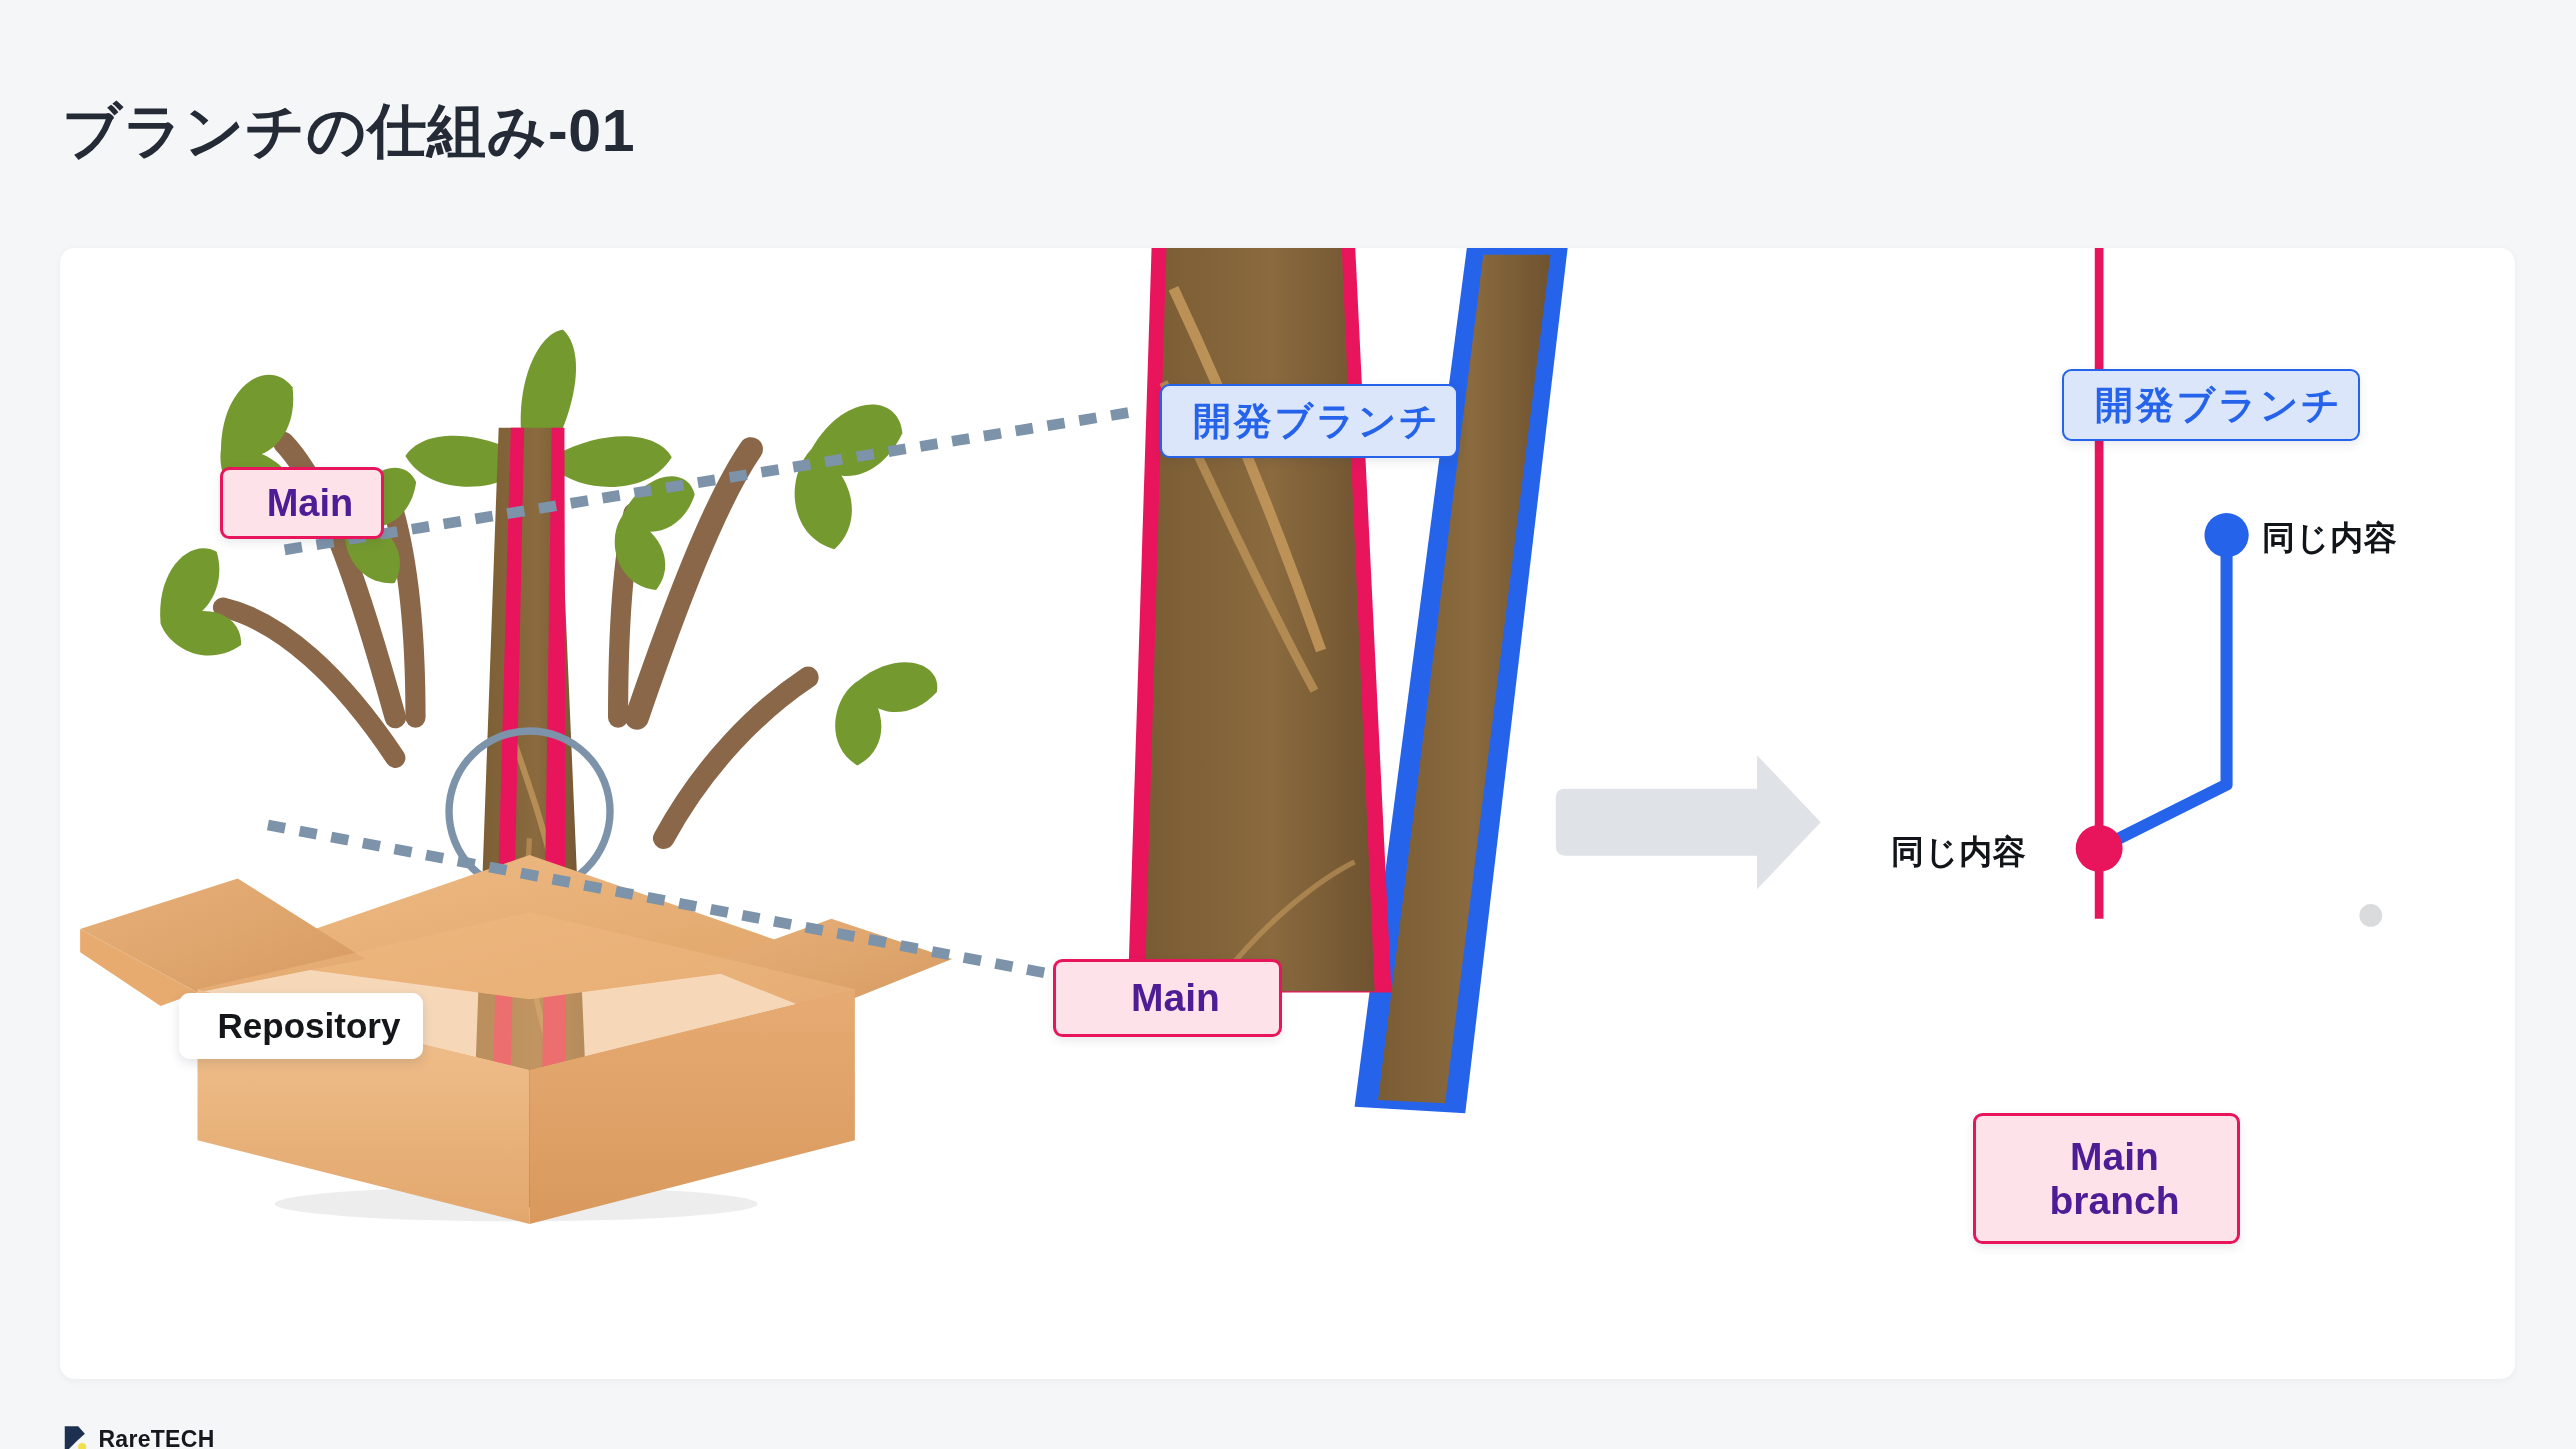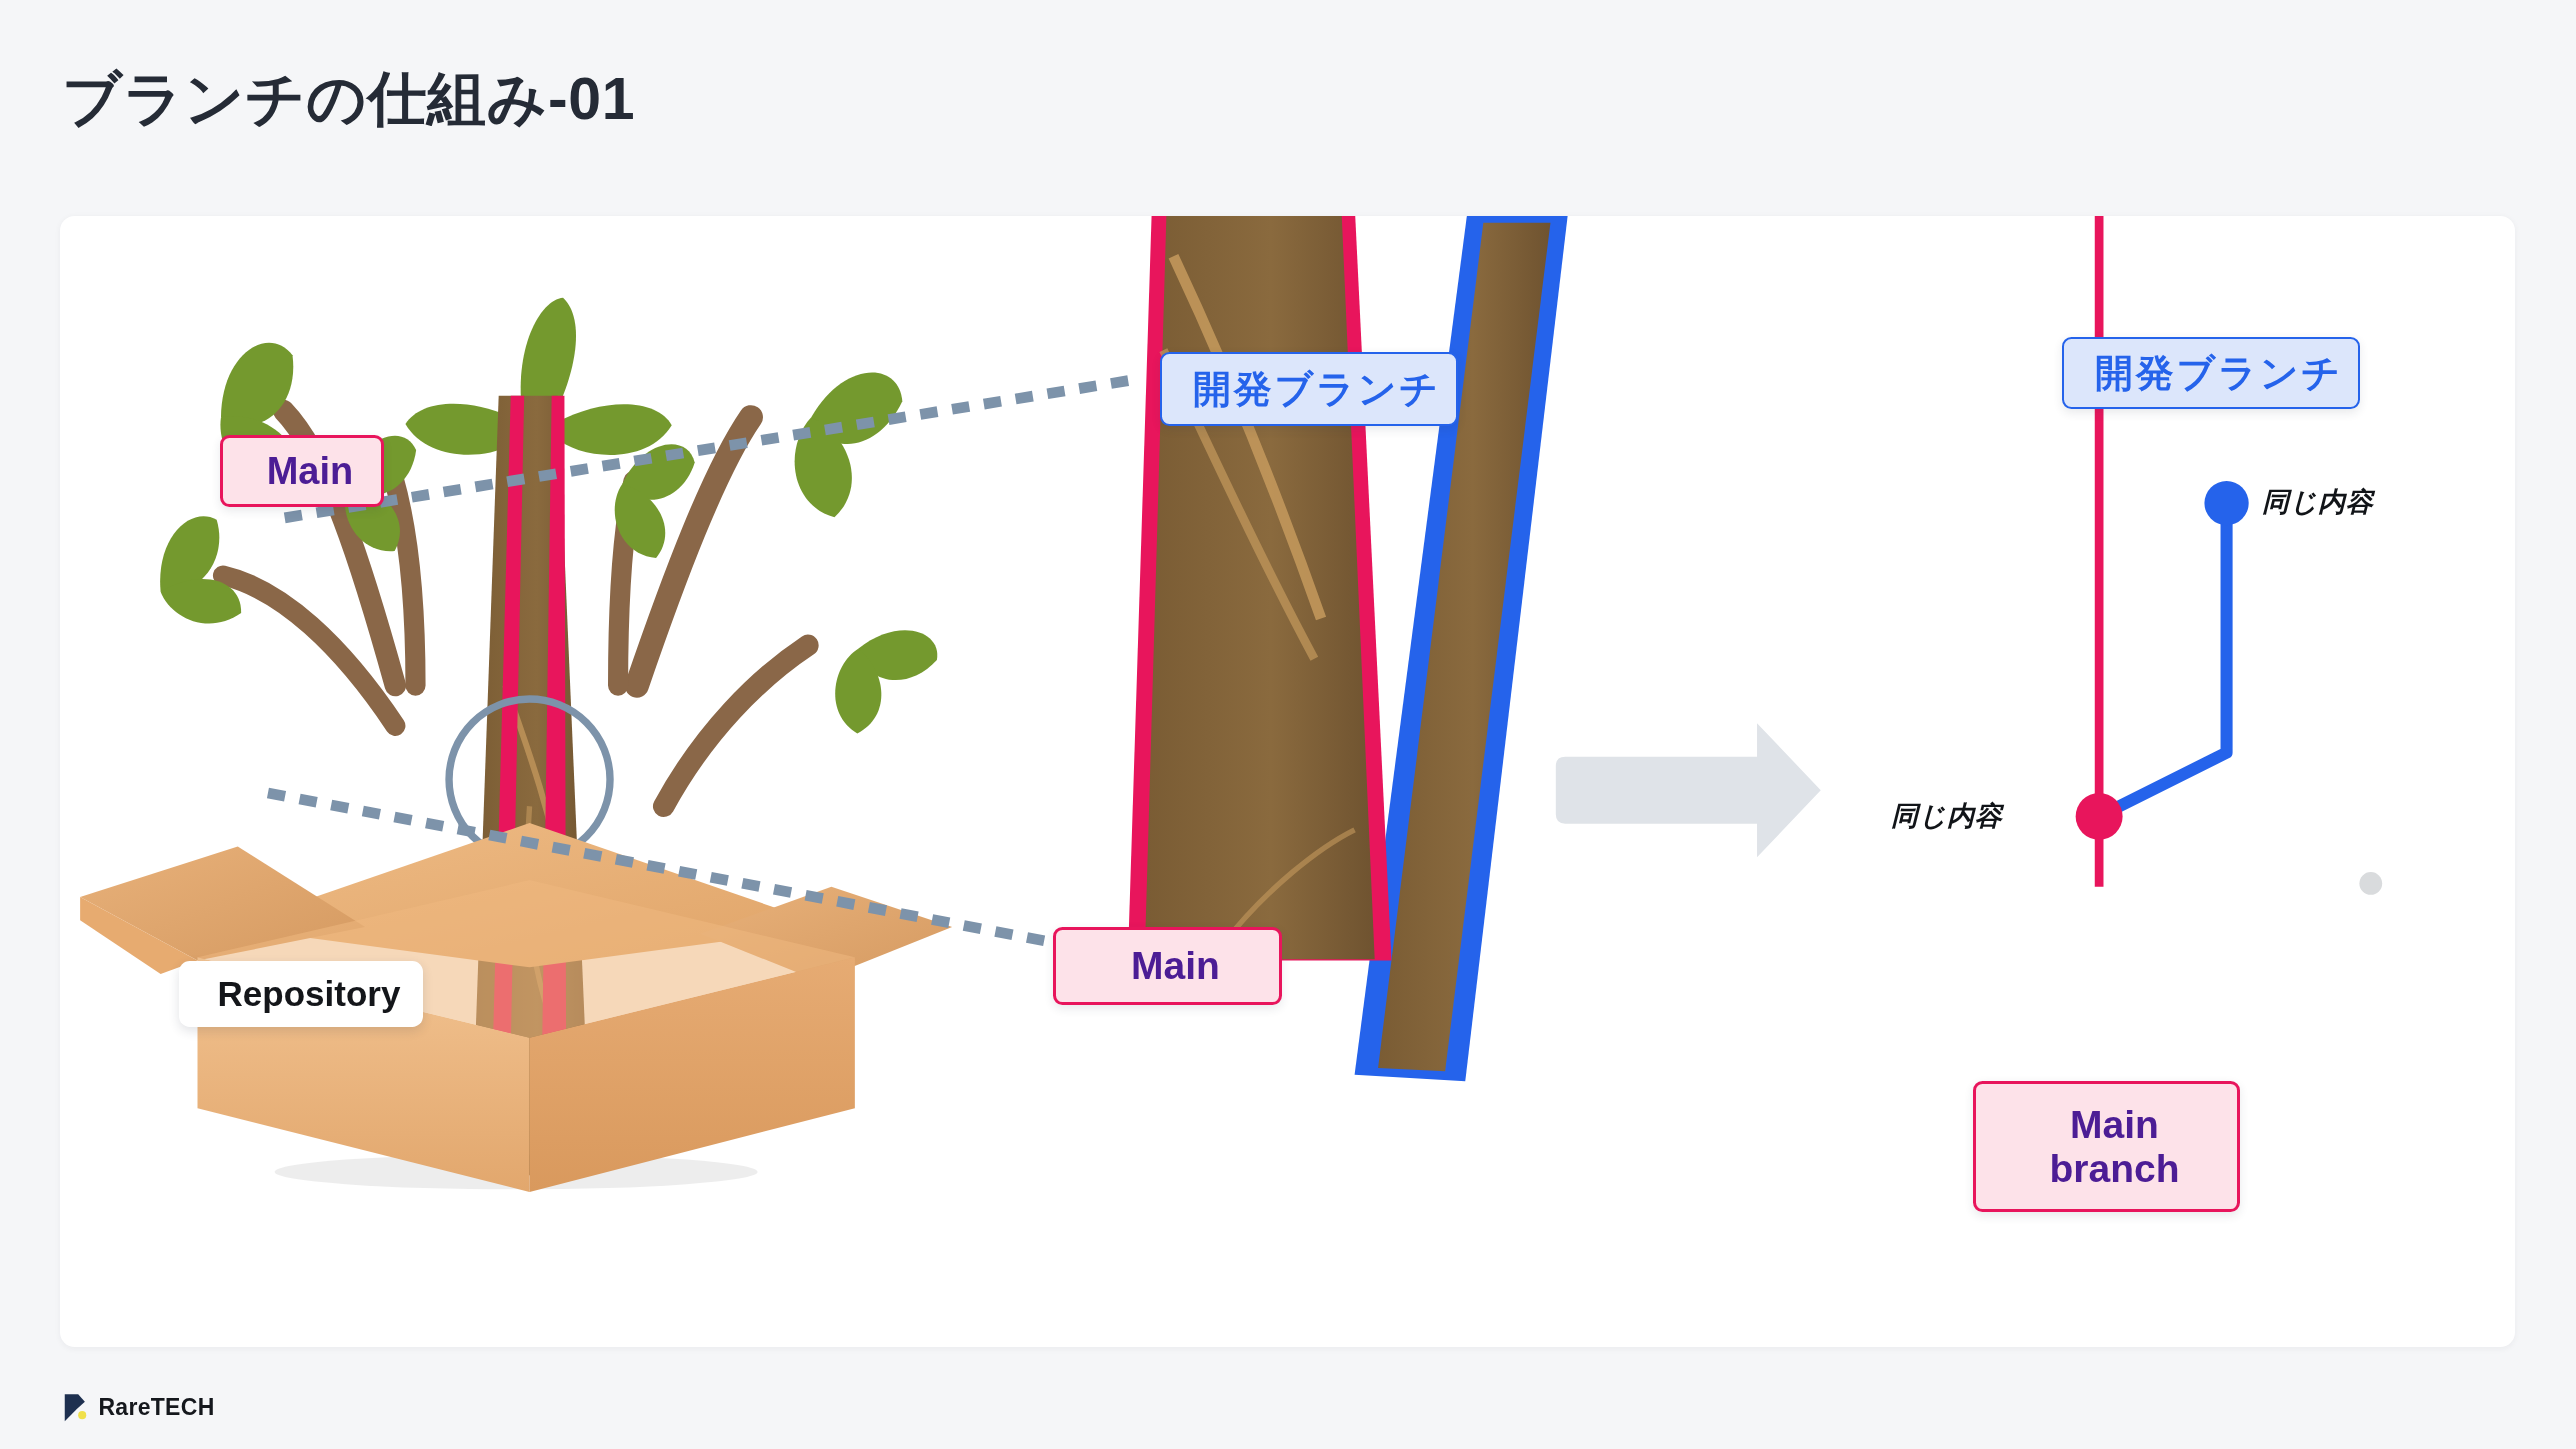--- a/index.html
+++ b/index.html
@@ -3,21 +3,21 @@
 <meta charset="utf-8">
 <style>
   html,body{margin:0;padding:0;}
   body{
     width:2576px;height:1449px;
     background:#f5f6f8;
     font-family:"Liberation Sans","DejaVu Sans",sans-serif;
     overflow:hidden;
     position:relative;
   }
-  .slide{position:absolute;inset:0;}
+  .slide{position:absolute;inset:0;margin-top:32px;}
 
   
   .page-title{
     position:absolute;
     left:62px; top:60px;
     font-size:59px;
     font-weight:700;
     color:#252b36;
     letter-spacing:0.7px;
     white-space:nowrap;
@@ -69,26 +69,25 @@
     box-shadow:0 4px 10.7px rgba(40,50,70,.14);
   }
 
   
   #chip-tree-main{ left:96px; top:134px; width:149px; height:68px; font-size:36px; }
   #chip-repository{ left:59px; top:632px; width:229px; height:79px; font-size:34px; font-weight:700; }
 
   
   .plain-label{
     position:absolute;
-    font-size:27px;
+    font-size:33px;
     font-weight:700;
     color:#111418;
     white-space:nowrap;
     letter-spacing:0.7px;
-    font-style:italic;
   }
 
   
   .footer-logo{
     position:absolute;
     left:62px; top:1393px;
     display:flex;align-items:center;gap:9.4px;
   }
   .logo-mark{width:27px;height:29.5px;display:block;}
   .logo-text{

